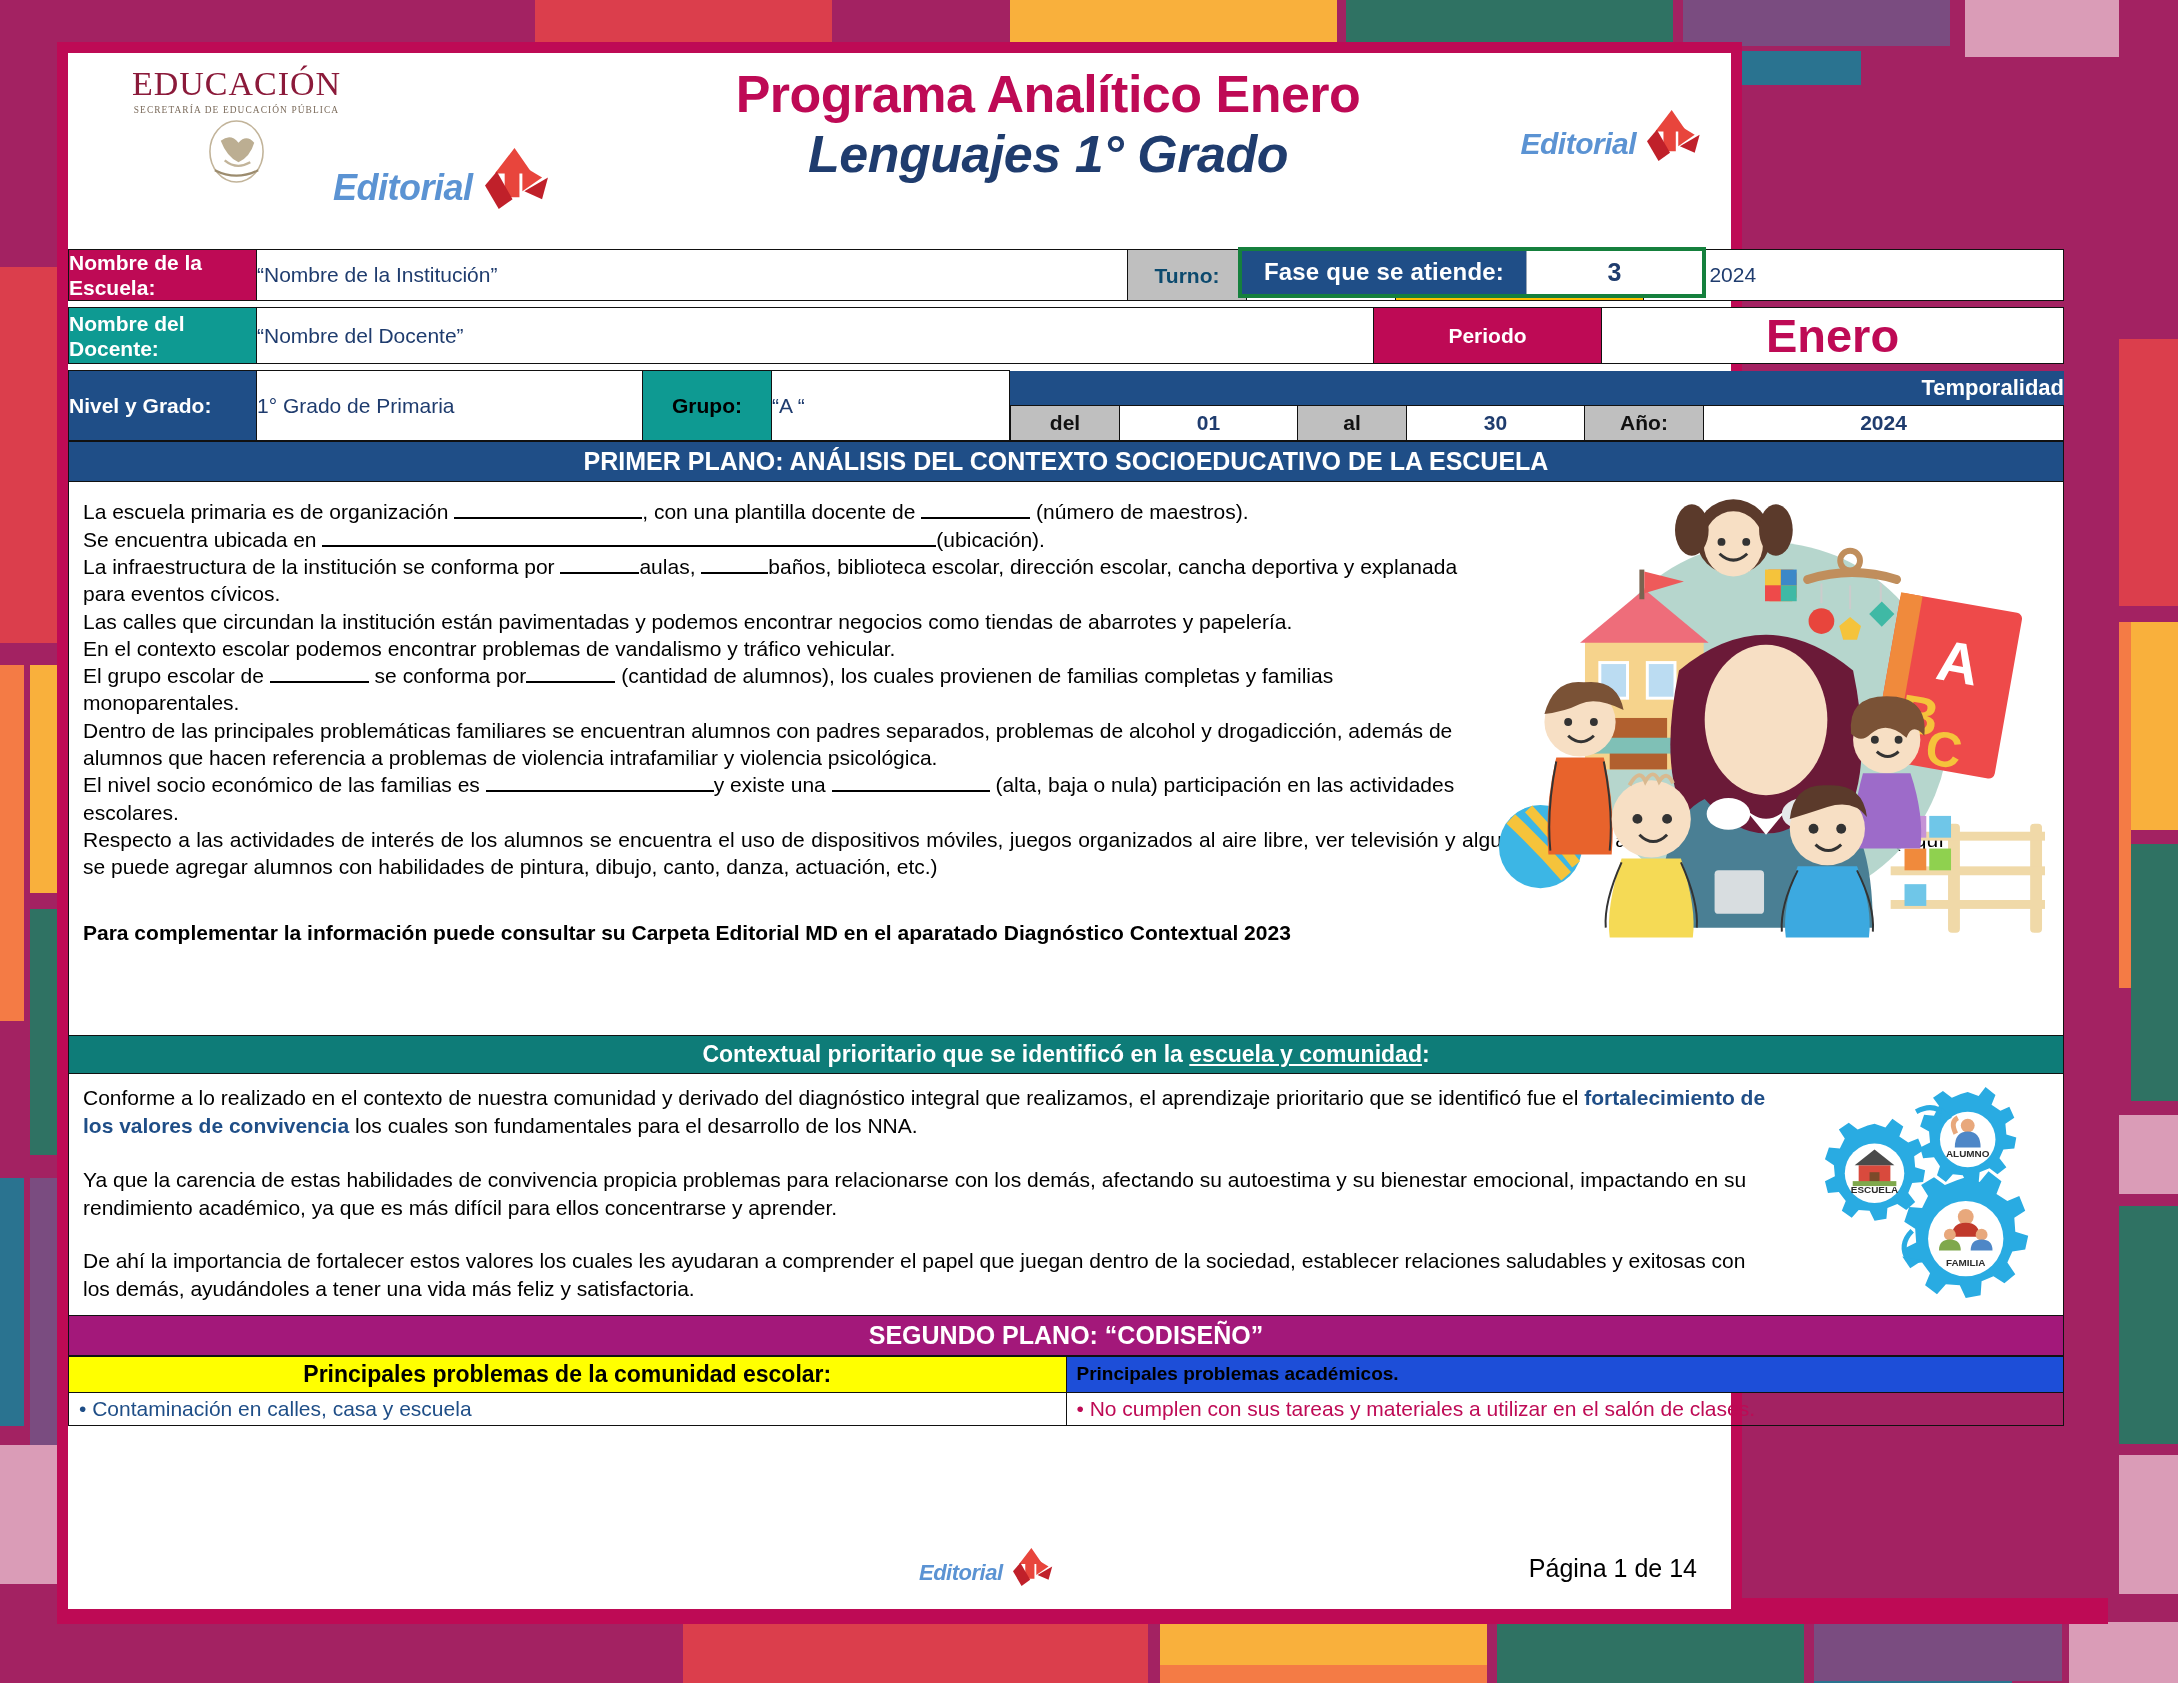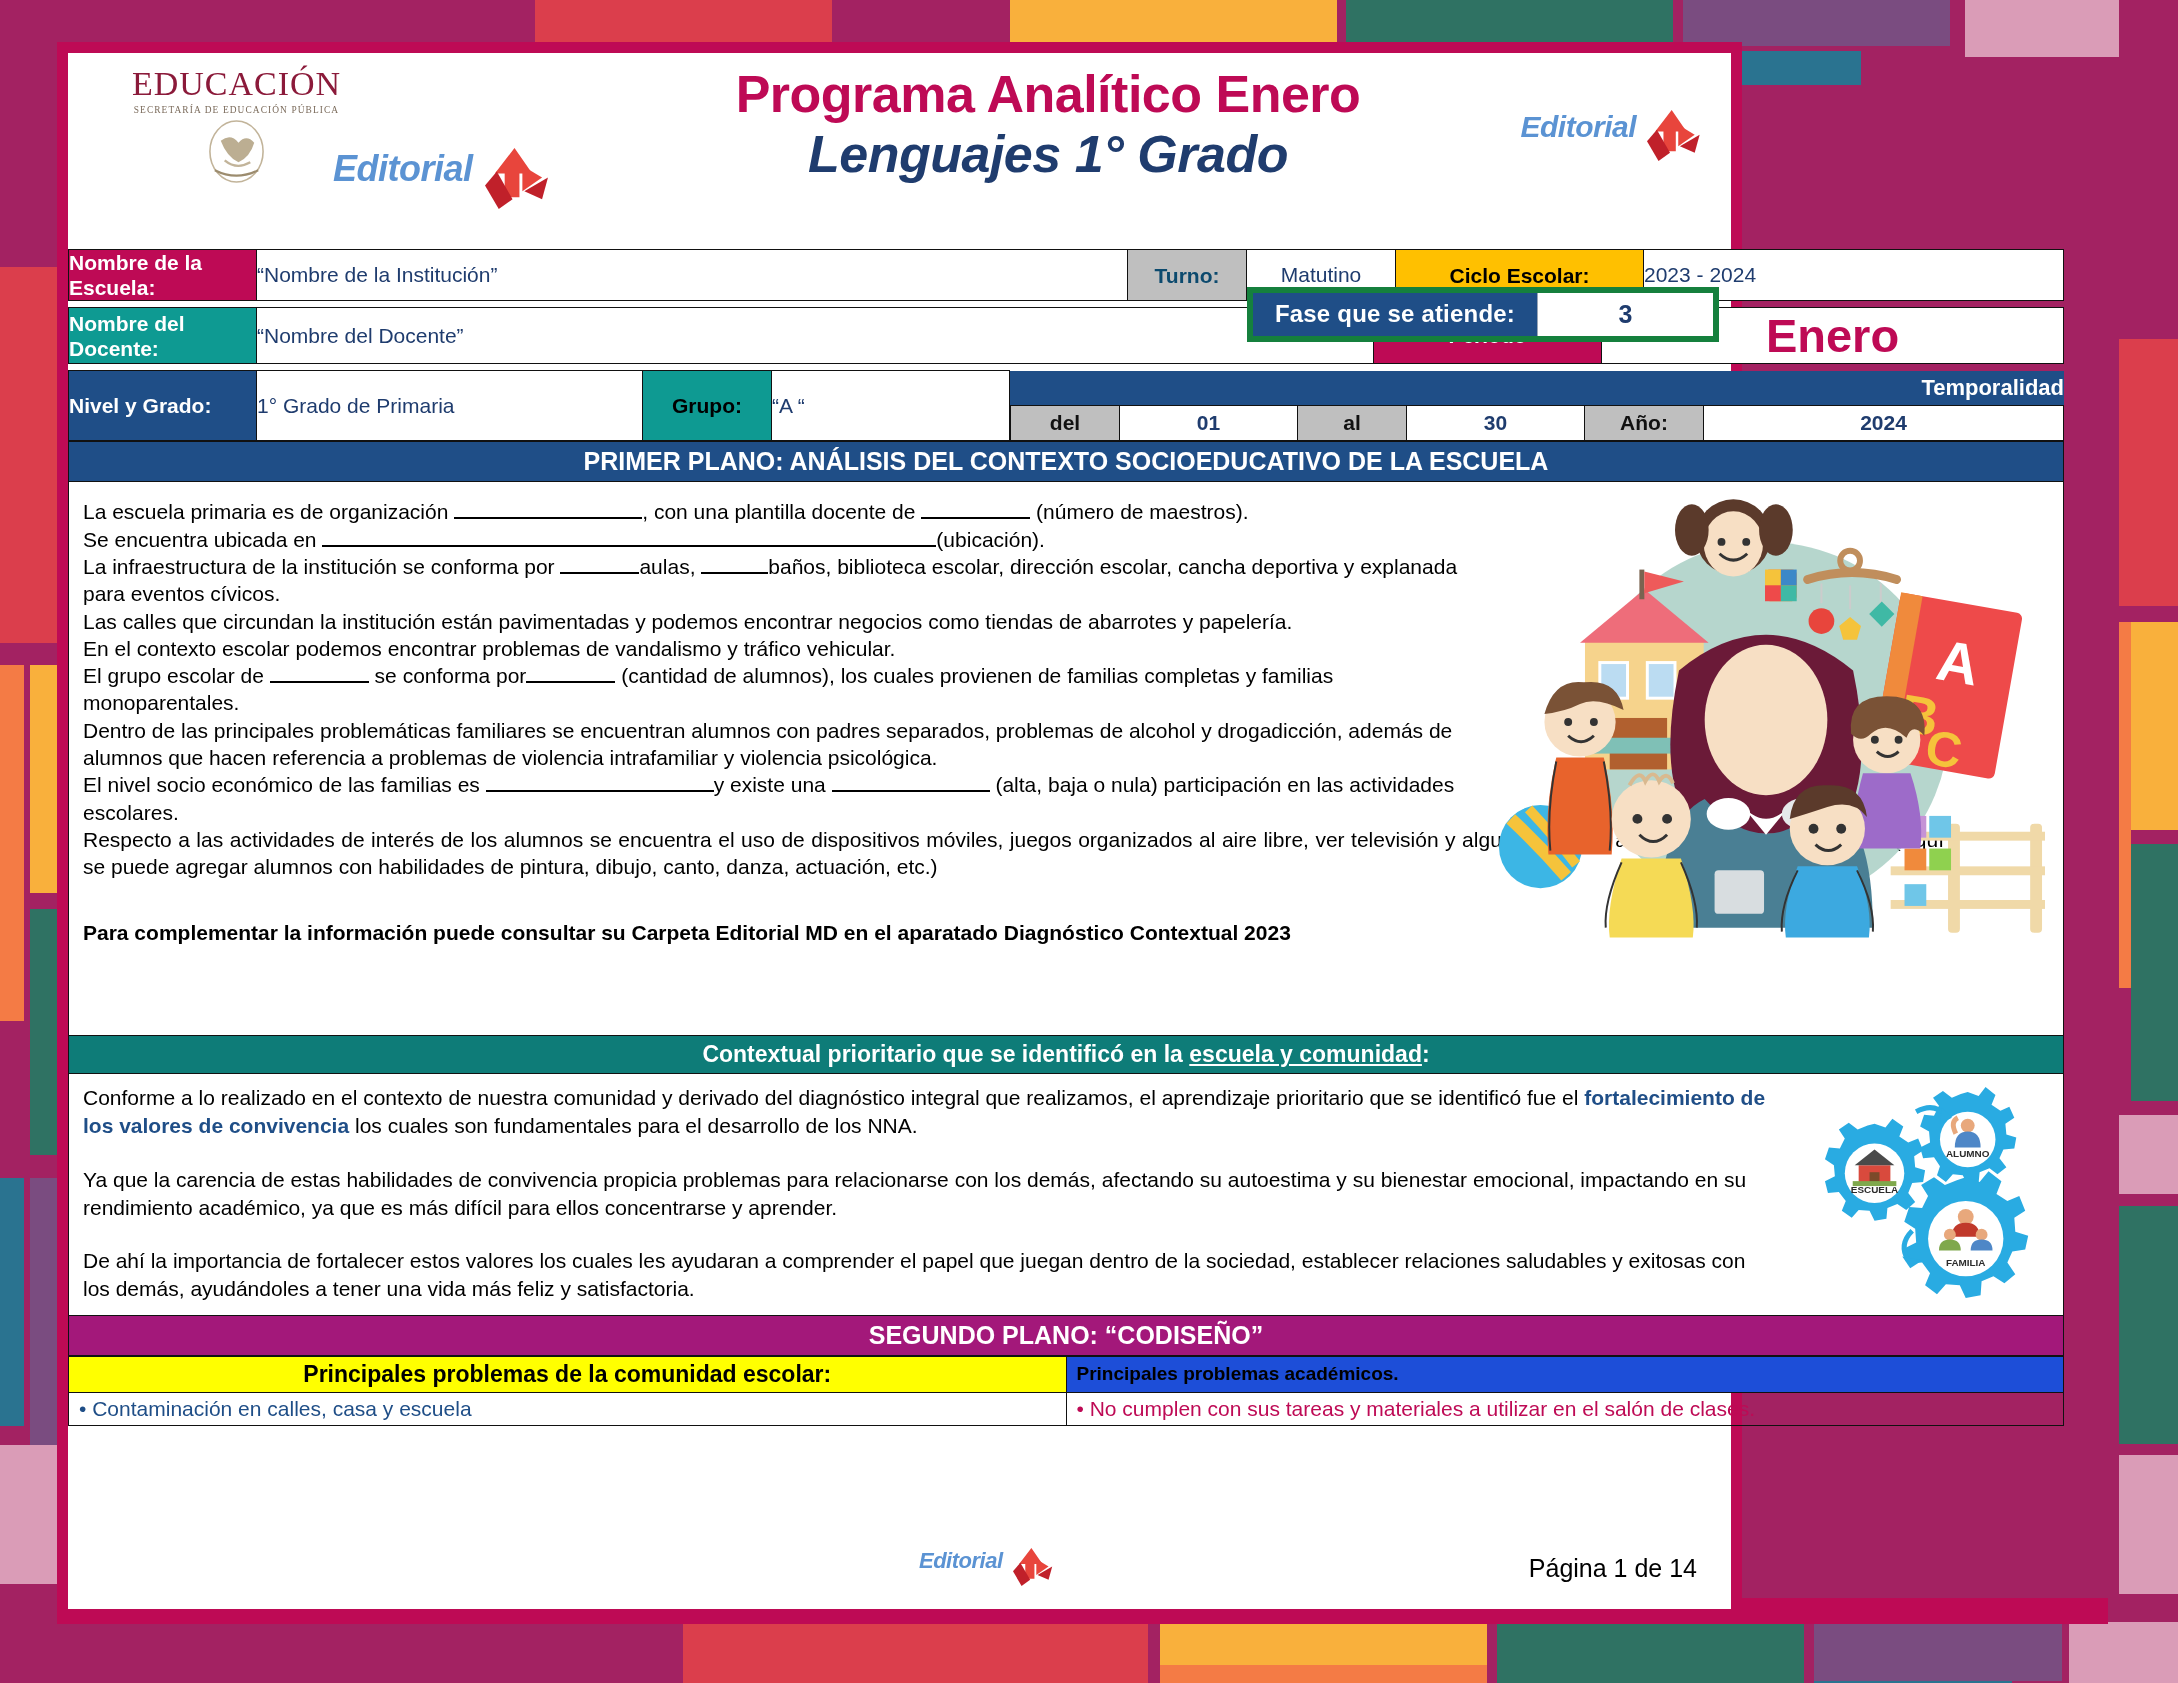--- a/index.html
+++ b/index.html
@@ -33,42 +33,42 @@
   #sep-logo .sep-word {
     font-family:"Liberation Serif", serif;
     font-size:34px; letter-spacing:1px; color:#8B1A3A; font-weight:400;
   }
   #sep-logo .sep-sub {
     font-family:"Liberation Serif", serif;
     font-size:9.4px; letter-spacing:1.1px; color:#7a6a5a; margin-top:2px;
   }
   #sep-logo .sep-eagle { margin:4px auto 0; width:91px; height:65px; }
 
-  .md-logo { display:inline-flex; align-items:flex-start; gap:6px; }
+  .md-logo { display:inline-flex; align-items:flex-end; gap:6px; }
   .md-word { color:#5B93D3; font-weight:bold; font-style:italic; letter-spacing:-0.5px; }
   .md-mark { display:inline-block; }
 
   #md-header-left { position:absolute; left:265px; top:95px; }
   #md-header-left .md-word { font-size:36px; }
   #md-header-right { position:absolute; right:28px; top:57px; }
   #md-header-right .md-word { font-size:30px; }
 
   #title-wrap { position:absolute; left:475px; top:14px; width:1010px; text-align:center; }
   #doc-title {
     font-size:52px; font-weight:bold; color:#BE0A55; line-height:1.05;
     letter-spacing:-0.5px;
   }
   #doc-subtitle {
     font-size:52px; font-weight:bold; color:#1F3C6E; line-height:1.1; margin-top:4px;
     letter-spacing:-0.5px;
     font-style:italic;
   }
 
   
-  #fase-row { position:absolute; right:12px; top:194px; display:flex; border:6px solid #15803d;margin-top:40px; }
+  #fase-row { position:absolute; right:25px; top:194px; display:flex; border:4px solid #15803d; }
   #fase-label {
     background:#1F4E87; color:#ffffff; font-weight:bold; font-size:24px;
     padding:7px 22px; white-space:nowrap; letter-spacing:0.2px;
   }
   #fase-value {
     background:#ffffff; color:#1F3C6E; font-weight:bold; font-size:25px;
     width:176px; text-align:center; padding:7px 0; border-left:1px solid #9aa6b5;
   }
 
   

